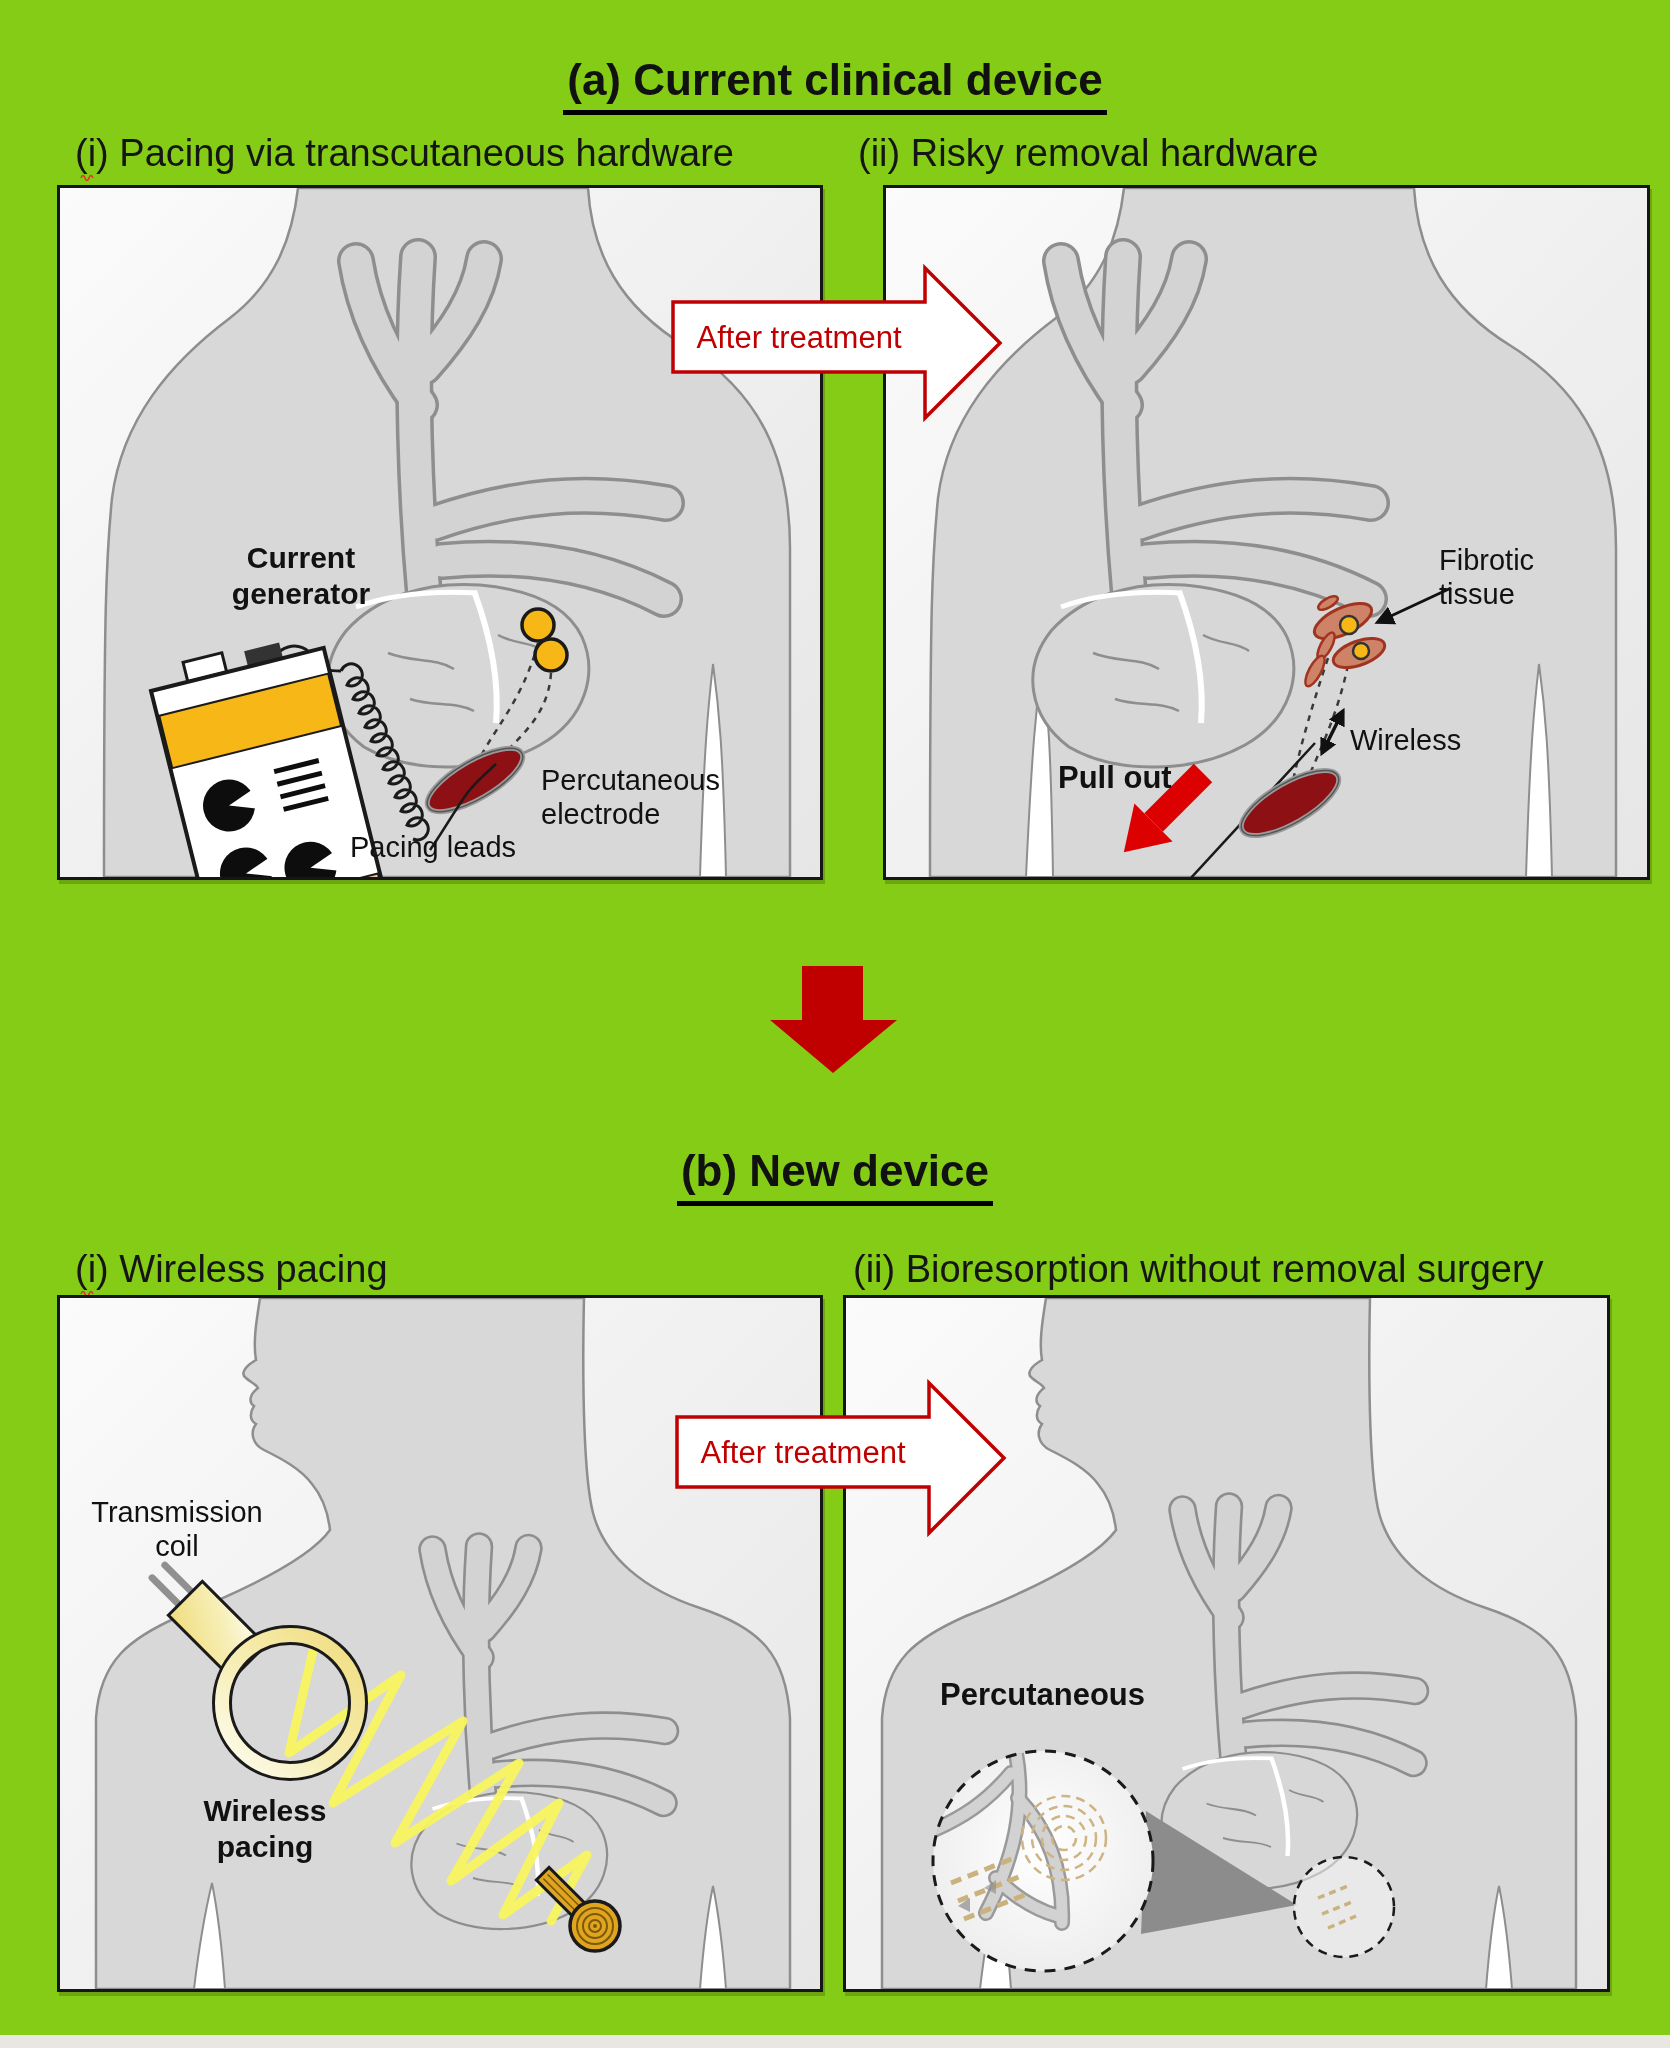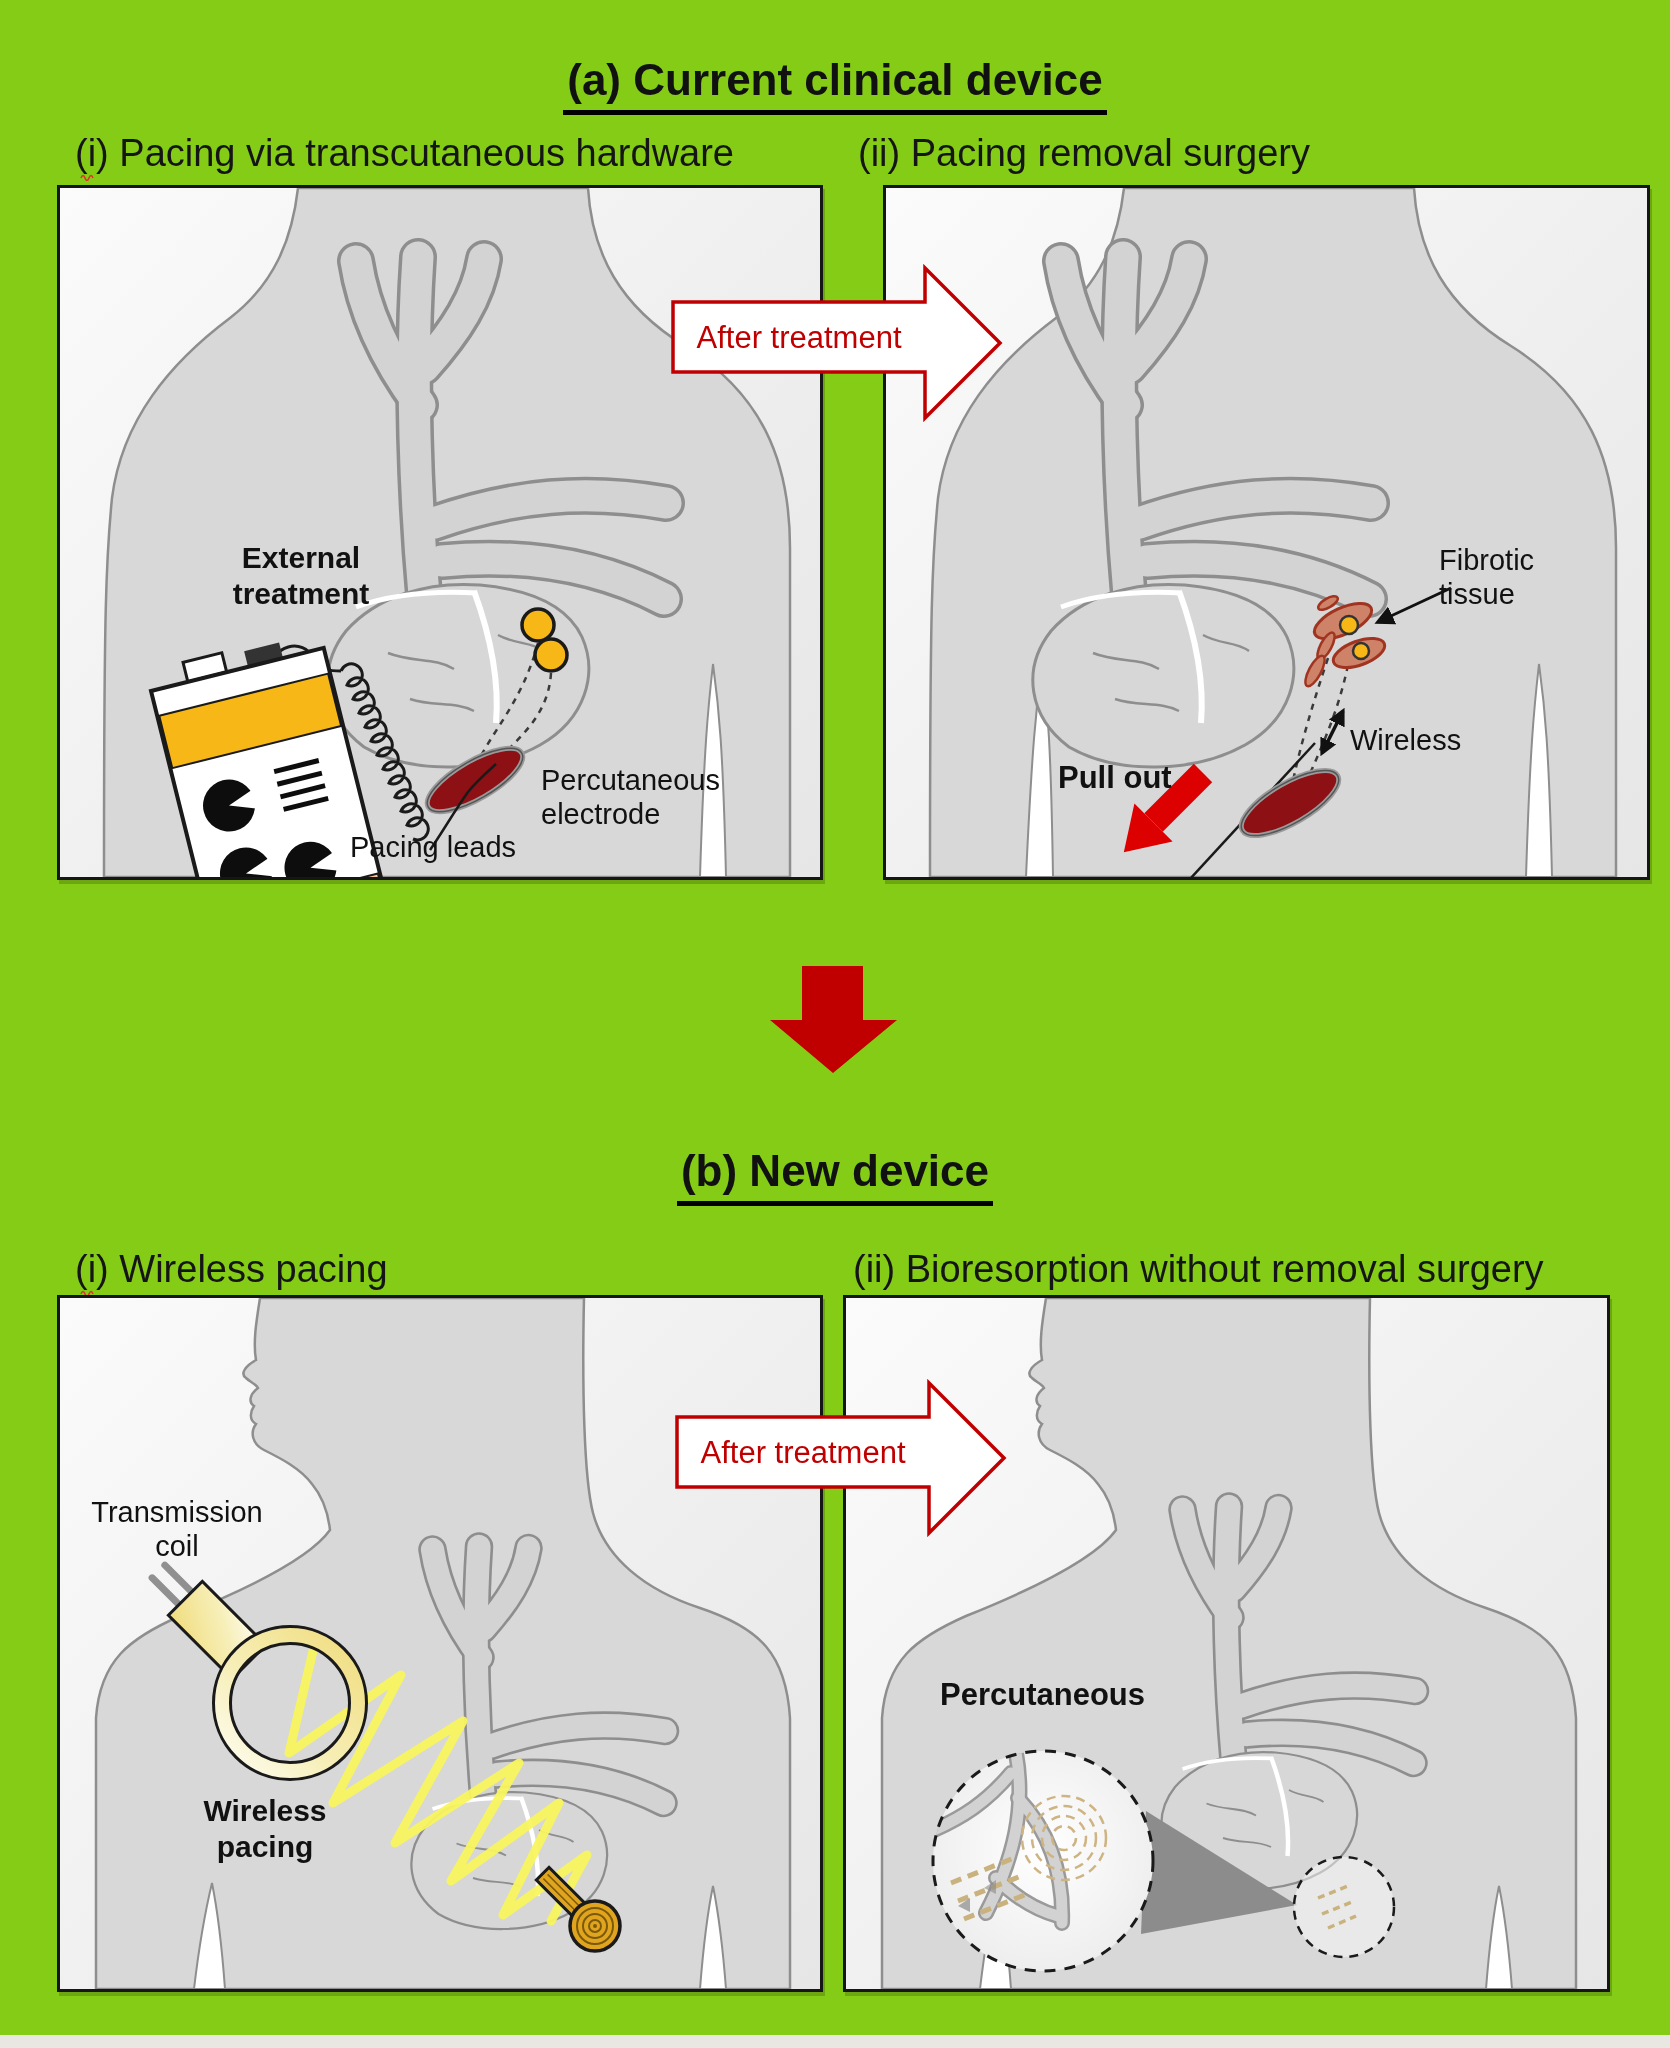--- a/index.html
+++ b/index.html
@@ -56,21 +56,21 @@
         <path d="M236,336 C250,374 262,420 258,468" fill="none" stroke="#fff" stroke-width="6"></path>
         <path d="M118,352 C158,338 200,336 238,338" fill="none" stroke="#fff" stroke-width="5"></path>
         <path d="M150,398 C175,408 196,402 216,414 M172,444 C196,452 216,446 236,456 M260,380 C278,390 292,386 306,396" fill="none" stroke="#8E8E8E" stroke-width="2.5"></path>
       </g>
     </defs>
   </svg>
 
   <div class="sec-title" style="top:55px">(a) Current clinical device</div>
 
   <div class="hdr" style="left:75px;top:132px">(i) Pacing via transcutaneous hardware</div>
-  <div class="hdr" style="left:858px;top:132px">(ii) Pacing removal surgery</div>
+  <div class="hdr" style="left:858px;top:132px">(ii) Risky removal hardware</div>
   <svg class="squig" style="left:80px;top:172px" width="18" height="9">
     <path d="M1,6 Q3,1 5,6 T9,6 T13,6" fill="none" stroke="#E03030" stroke-width="1.6"></path>
   </svg>
 
   <div class="panel" style="left:57px;top:185px;width:760px;height:689px">
     <svg width="760" height="689" viewBox="0 0 760 689">
       <use href="#torso-top"></use>
       <use href="#heart" transform="translate(178,67)"></use>
 
       <g fill="none" stroke="#3a3a3a" stroke-width="2.5" stroke-dasharray="6 6">
@@ -107,21 +107,21 @@
           <path d="M112,210 L139,200 A26,26 0 0 1 139,220 Z" fill="#fff"></path>
           <g stroke="#0d0d0d" stroke-width="5">
             <line x1="100" y1="108" x2="146" y2="108"></line>
             <line x1="100" y1="121" x2="146" y2="121"></line>
             <line x1="100" y1="134" x2="146" y2="134"></line>
             <line x1="100" y1="147" x2="146" y2="147"></line>
           </g>
         </g>
       </g>
     </svg>
-    <div class="lbl bold ctr" style="left:146px;top:352px;width:190px">External treatment</div>
+    <div class="lbl bold ctr" style="left:146px;top:352px;width:190px">Current generator</div>
     <div class="lbl" style="left:290px;top:642px;width:200px">Pacing leads</div>
     <div class="lbl" style="left:481px;top:575px;width:210px">Percutaneous electrode</div>
   </div>
 
   <div class="panel" style="left:883px;top:185px;width:761px;height:689px">
     <svg width="761" height="689" viewBox="0 0 761 689">
       <defs>
         <marker id="mh" viewBox="0 0 10 10" refX="8" refY="5" markerWidth="5" markerHeight="5" orient="auto-start-reverse">
           <path d="M0,0 L10,5 L0,10 Z" fill="#111"></path>
         </marker>

